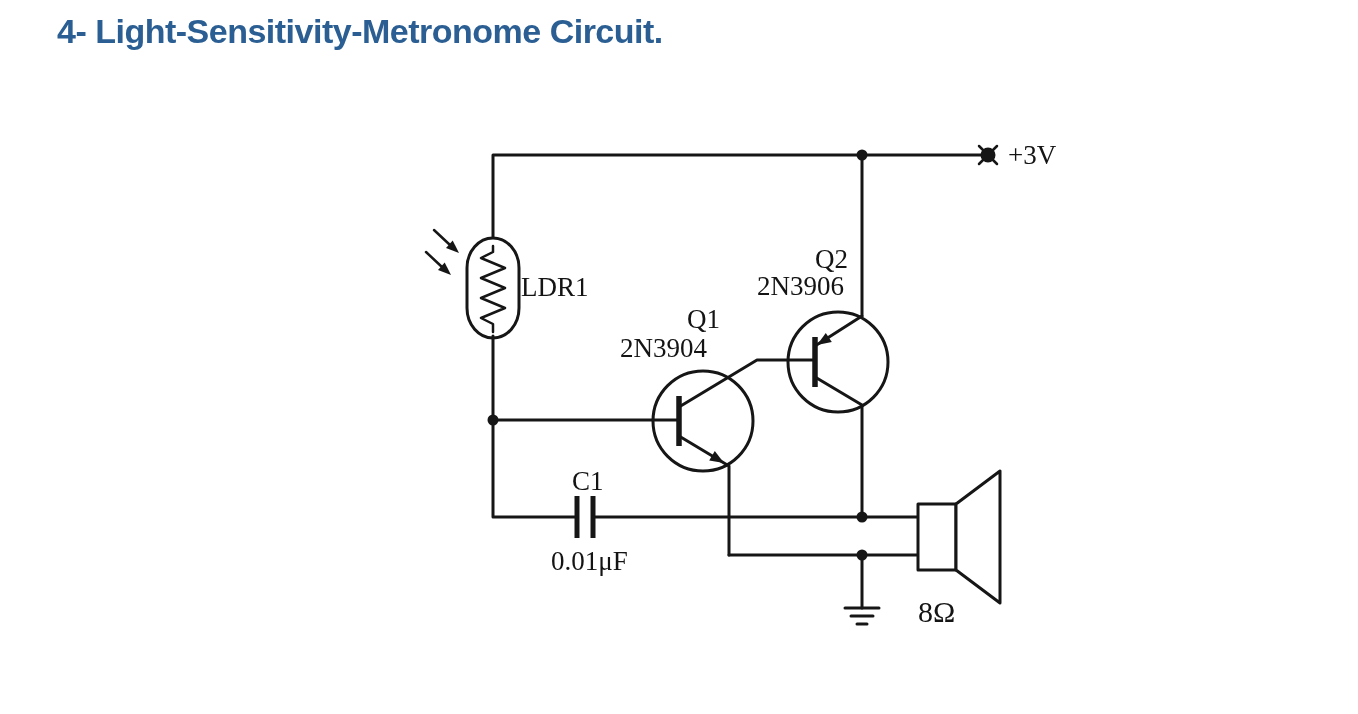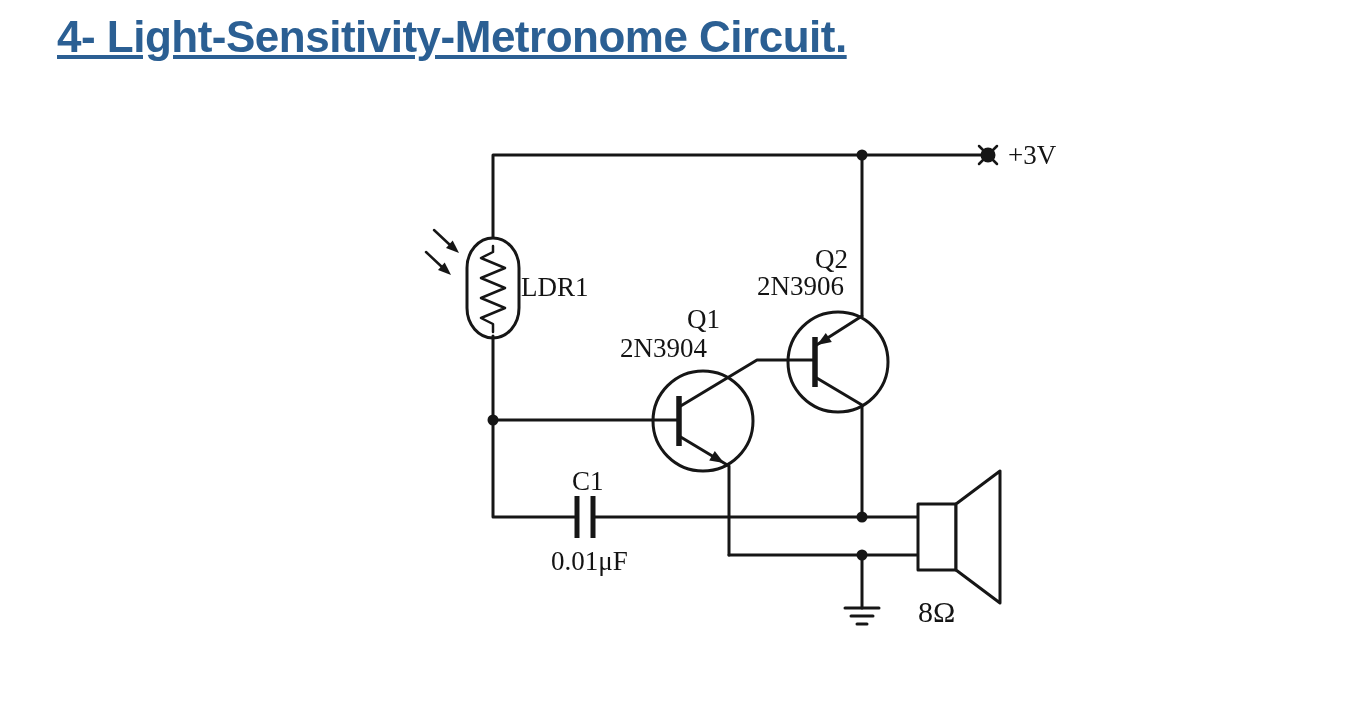--- a/index.html
+++ b/index.html
@@ -7,24 +7,23 @@
     --stroke:#161616;
   }
   html,body{margin:0;padding:0;}
   body{
     width:1358px;height:714px;position:relative;overflow:hidden;
     background:#ffffff;
     font-family:"Liberation Sans", sans-serif;
   }
   .page-title{
     position:absolute;left:57px;top:12px;margin:0;
-    font-size:44px;font-weight:700;letter-spacing:-0.5px;
+    font-size:34px;font-weight:700;letter-spacing:-0.5px;
     color:var(--title-color);
     font-family:"Liberation Sans", sans-serif;
-    text-decoration:underline;
   }
   svg.circuit{position:absolute;left:0;top:0;}
   .wire{fill:none;stroke:var(--stroke);stroke-width:3;stroke-linecap:round;stroke-linejoin:round;}
   .thin{stroke-width:2.5;}
   .plate{fill:none;stroke:var(--stroke);stroke-width:5;stroke-linecap:butt;}
   .bar{fill:none;stroke:var(--stroke);stroke-width:5.5;stroke-linecap:butt;}
   .dot{fill:var(--stroke);stroke:none;}
   .head{fill:var(--stroke);stroke:none;}
   .sym{fill:#ffffff;stroke:var(--stroke);stroke-width:3;stroke-linejoin:round;}
   .open{fill:none;stroke:var(--stroke);stroke-width:3;}

